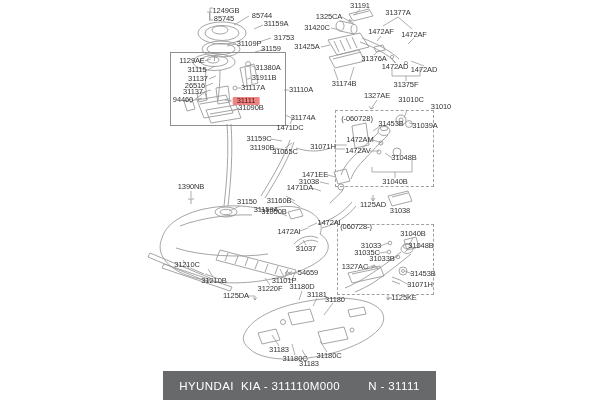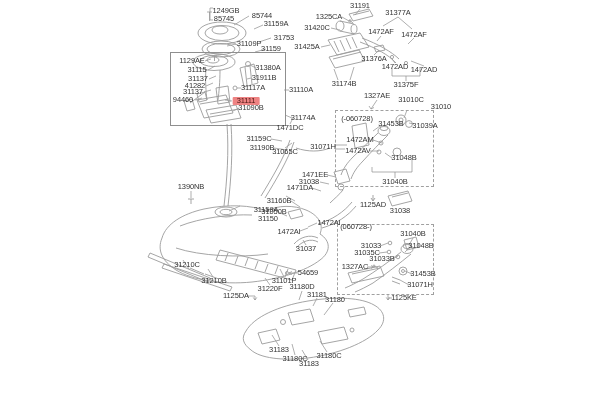--- a/index.html
+++ b/index.html
@@ -205,20 +205,24 @@
       <path d="M246,331 C254,317 278,306 308,301 C338,296 362,298 374,305 C385,311 387,321 378,330 C366,343 338,354 308,358 C282,361 260,358 251,350 C243,344 241,338 246,331 Z"></path>
       <path d="M288,313 l22,-4 l4,12 l-22,4 Z"></path>
       <path d="M318,332 l26,-5 l4,12 l-26,5 Z"></path>
       <path d="M258,333 l18,-4 l4,11 l-18,4 Z"></path>
       <path d="M348,310 l16,-3 l2,7 l-16,3 Z"></path>
       <circle cx="283" cy="322" r="2.5"></circle>
       <circle cx="352" cy="330" r="2"></circle>
     </g>
   </svg>
 
+  <div id="footer-bar" style="background: rgb(103, 105, 107); color: rgb(255, 255, 255);">
+    <span>HYUNDAI  KIA - 311110M000</span>
+    <span>N - 31111</span>
+  </div>
 <div class="pbox solid" style="left: 170px; top: 52px; width: 114px; height: 72px;"></div>
     <div class="pbox dashed" style="left: 335px; top: 110px; width: 97px; height: 75px;"></div>
     <div class="pbox dashed" style="left: 337px; top: 224px; width: 95px; height: 69px;"></div>
     <div class="part-label" style="left: 226px; top: 11px;">1249GB</div>
     <div class="part-label" style="left: 224px; top: 19px;">85745</div>
     <div class="part-label" style="left: 262px; top: 16px;">85744</div>
     <div class="part-label" style="left: 276px; top: 24px;">31159A</div>
     <div class="part-label" style="left: 329px; top: 17px;">1325CA</div>
     <div class="part-label" style="left: 317px; top: 28px;">31420C</div>
     <div class="part-label" style="left: 284px; top: 38px;">31753</div>
@@ -238,21 +242,21 @@
     <div class="part-label" style="left: 411px; top: 100px;">31010C</div>
     <div class="part-label" style="left: 409px; top: 107px; margin-left: 32px;">31010</div>
     <div class="part-label" style="left: 357px; top: 119px;">(-060728)</div>
     <div class="part-label" style="left: 391px; top: 124px;">31453B</div>
     <div class="part-label" style="left: 425px; top: 126px;">31039A</div>
     <div class="part-label" style="left: 192px; top: 61px;">1129AE</div>
     <div class="part-label" style="left: 197px; top: 70px;">31115</div>
     <div class="part-label" style="left: 268px; top: 68px;">31380A</div>
     <div class="part-label" style="left: 198px; top: 79px;">31137</div>
     <div class="part-label" style="left: 264px; top: 78px;">31911B</div>
-    <div class="part-label" style="left: 195px; top: 86px;">41282</div>
+    <div class="part-label" style="left: 195px; top: 86px;">26516</div>
     <div class="part-label" style="left: 253px; top: 88px;">31117A</div>
     <div class="part-label" style="left: 193px; top: 92px;">31137</div>
     <div class="part-label" style="left: 183px; top: 100px;">94460</div>
     <div class="part-label hl" style="left: 246px; top: 101px;">31111</div>
     <div class="part-label" style="left: 251px; top: 108px;">31090B</div>
     <div class="part-label" style="left: 301px; top: 90px; text-align: center;">31110A</div>
     <div class="part-label" style="left: 303px; top: 118px;">31174A</div>
     <div class="part-label" style="left: 290px; top: 128px;">1471DC</div>
     <div class="part-label" style="left: 259px; top: 139px;">31159C</div>
     <div class="part-label" style="left: 262px; top: 148px;">31190B</div>
@@ -261,21 +265,21 @@
     <div class="part-label" style="left: 360px; top: 140px;">1472AM</div>
     <div class="part-label" style="left: 358px; top: 151px;">1472AV</div>
     <div class="part-label" style="left: 404px; top: 158px;">31048B</div>
     <div class="part-label" style="left: 395px; top: 182px;">31040B</div>
     <div class="part-label" style="left: 315px; top: 175px;">1471EE</div>
     <div class="part-label" style="left: 309px; top: 182px;">31038</div>
     <div class="part-label" style="left: 300px; top: 188px;">1471DA</div>
     <div class="part-label" style="left: 191px; top: 187px;">1390NB</div>
     <div class="part-label" style="left: 274px; top: 212px;">31050B</div>
     <div class="part-label" style="left: 279px; top: 201px;">31160B</div>
-    <div class="part-label" style="left: 247px; top: 219px; margin-left: 21px;">31150</div>
+    <div class="part-label" style="left: 247px; top: 202px;">31150</div>
     <div class="part-label" style="left: 266px; top: 210px;">31159A</div>
     <div class="part-label" style="left: 373px; top: 205px;">1125AD</div>
     <div class="part-label" style="left: 400px; top: 211px;">31038</div>
     <div class="part-label" style="left: 329px; top: 223px;">1472AI</div>
     <div class="part-label" style="left: 289px; top: 232px;">1472AI</div>
     <div class="part-label" style="left: 356px; top: 227px;">(060728-)</div>
     <div class="part-label" style="left: 413px; top: 234px;">31040B</div>
     <div class="part-label" style="left: 371px; top: 246px;">31033</div>
     <div class="part-label" style="left: 421px; top: 246px;">31048B</div>
     <div class="part-label" style="left: 367px; top: 253px;">31035C</div>

